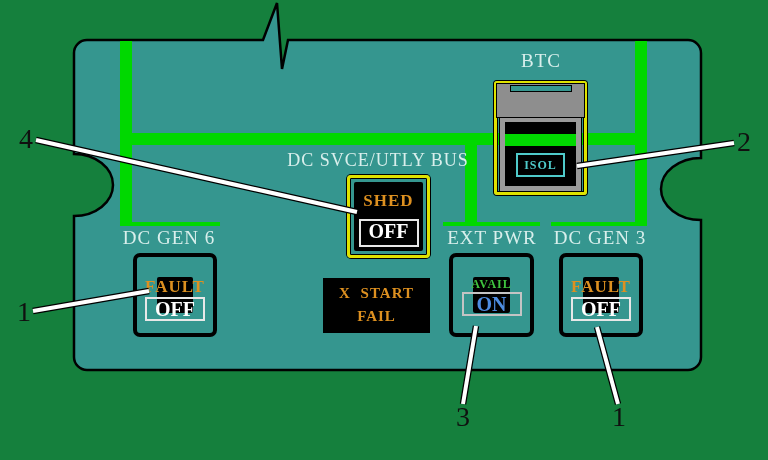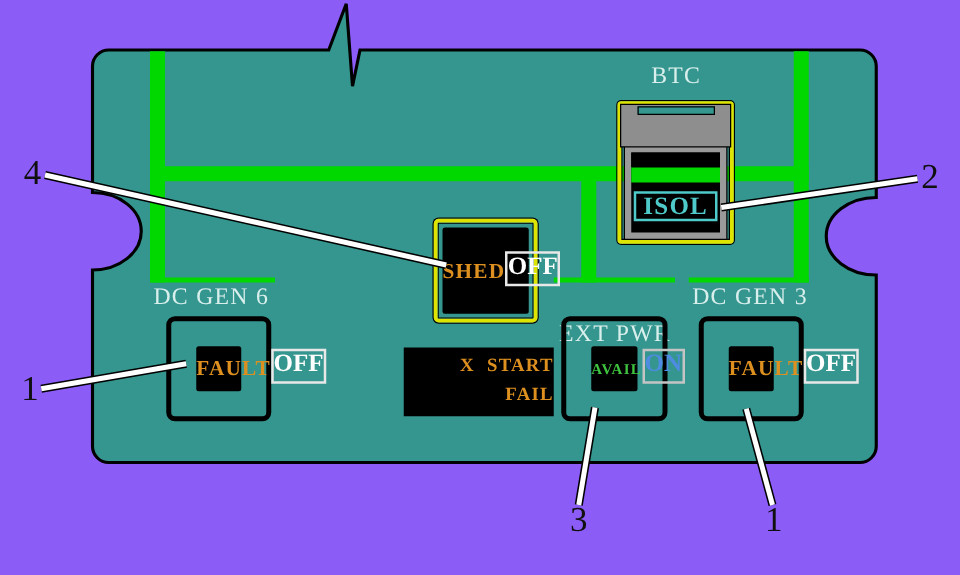--- a/index.html
+++ b/index.html
@@ -8,42 +8,42 @@
     --annunciator-yellow:#dfe300;
     --fault-orange:#dd9020;
     --avail-green:#3fc43f;
     --on-blue:#4d8ce0;
     --isol-cyan:#4fcaca;
     --label-cyan:#d9efec;
     --btc-gray:#8e8e8e;
   }
   html,body{margin:0;padding:0;background:#ffffff;}
   #stage{
-    position:relative;width:768px;height:460px;background:#8b5cf6;overflow:hidden;
+    position:relative;width:768px;height:460px;background:#15803d;overflow:hidden;
     font-family:"Liberation Serif", serif;
   }
   svg{position:absolute;left:0;top:0;}
   #base-svg{z-index:0;}
   #leader-svg{z-index:5;pointer-events:none;}
   .abs{position:absolute;box-sizing:border-box;}
   .panel-label{
     color:var(--label-cyan);font-size:19px;letter-spacing:1px;
     text-align:center;white-space:nowrap;z-index:2;
   }
   
   .pb{
     z-index:3;border:4px solid #000;border-radius:7px;padding:20px;background:transparent;
   }
   .pb-yellow{
     border:3px solid var(--annunciator-yellow);
     box-shadow:0 0 0 1px #000, inset 0 0 0 1px #000;
     border-radius:4px;padding:4px;
   }
   .pb .legend{
-    width:100%;height:100%;background:#000;display:flex;
+    width:100%;height:100%;background:#000;display:flex;flex-direction:column;
     align-items:center;border-radius:2px;
   }
   .pb .word{
     flex:1;display:flex;align-items:center;justify-content:center;
     font-weight:bold;font-size:17px;letter-spacing:1px;
   }
   .pb .state-box{
     width:56px;height:24px;margin-bottom:4px;border:2px solid #e8e8e8;
     color:#fff;font-weight:bold;font-size:20px;line-height:20px;text-align:center;
   }
@@ -66,27 +66,27 @@
     width:62px;height:7px;background:var(--panel-teal);border:1px solid #000;box-sizing:border-box;
   }
   #btc-lower{
     width:81px;height:74px;border:5px solid #9a9a9a;background:#000;
     box-sizing:border-box;box-shadow:0 0 0 1px #000;display:flex;flex-direction:column;align-items:center;
   }
   #btc-gap{width:100%;height:12px;background:#000;}
   #btc-window{width:100%;height:12px;background:var(--bus-green);}
   #btc-isol{
     margin-top:7px;border:2px solid var(--isol-cyan);color:var(--isol-cyan);
-    font-size:20px;font-weight:bold;letter-spacing:1px;padding:0 6px;line-height:20px;
+    font-size:12px;font-weight:bold;letter-spacing:1px;padding:0 6px;line-height:20px;
   }
   
   #x-start-fail{
-    left:323px;top:278px;width:120px;height:55px;background:#000;z-index:3;
+    left:323px;top:278px;width:107px;height:55px;background:#000;z-index:3;
     color:var(--fault-orange);font-weight:bold;font-size:15px;line-height:23px;
-    text-align:right;padding-top:4px;letter-spacing:1px;word-spacing:5px;
+    text-align:center;padding-top:4px;letter-spacing:1px;word-spacing:5px;
   }
   
   .callout-num{
     width:32px;text-align:center;font-size:28px;color:#101010;z-index:6;line-height:30px;
   }
 </style>
 </head>
 <body>
 
 <div id="stage">
@@ -104,22 +104,23 @@
     <rect x="120" y="41" width="12" height="185" fill="var(--bus-green)"></rect>
     <rect x="120" y="133" width="527" height="12" fill="var(--bus-green)"></rect>
     <rect x="465" y="144" width="12" height="82" fill="var(--bus-green)"></rect>
     <rect x="635" y="41" width="12" height="185" fill="var(--bus-green)"></rect>
     <rect x="121" y="222" width="99" height="4" fill="var(--bus-green)"></rect>
     <rect x="443" y="222" width="97" height="4" fill="var(--bus-green)"></rect>
     <rect x="551" y="222" width="96" height="4" fill="var(--bus-green)"></rect>
   </svg>
 
   <div class="abs panel-label" style="left:499px;top:50px;width:84px;">BTC</div>
+  <div class="abs panel-label" style="left:280px;top:150px;width:196px;font-size:18px;">DC SVCE/UTLY BUS</div>
   <div class="abs panel-label" style="left:116px;top:227px;width:106px;">DC GEN 6</div>
-  <div class="abs panel-label" style="left:440px;top:227px;width:104px;margin-top:30px;">EXT PWR</div>
+  <div class="abs panel-label" style="left:440px;top:227px;width:104px;">EXT PWR</div>
   <div class="abs panel-label" style="left:545px;top:227px;width:110px;">DC GEN 3</div>
 
   <div class="abs" id="btc-switch">
     <div id="btc-top">
       <div id="btc-slot"></div>
     </div>
     <div id="btc-lower">
       <div id="btc-gap"></div>
       <div id="btc-window"></div>
       <div id="btc-isol">ISOL</div>

